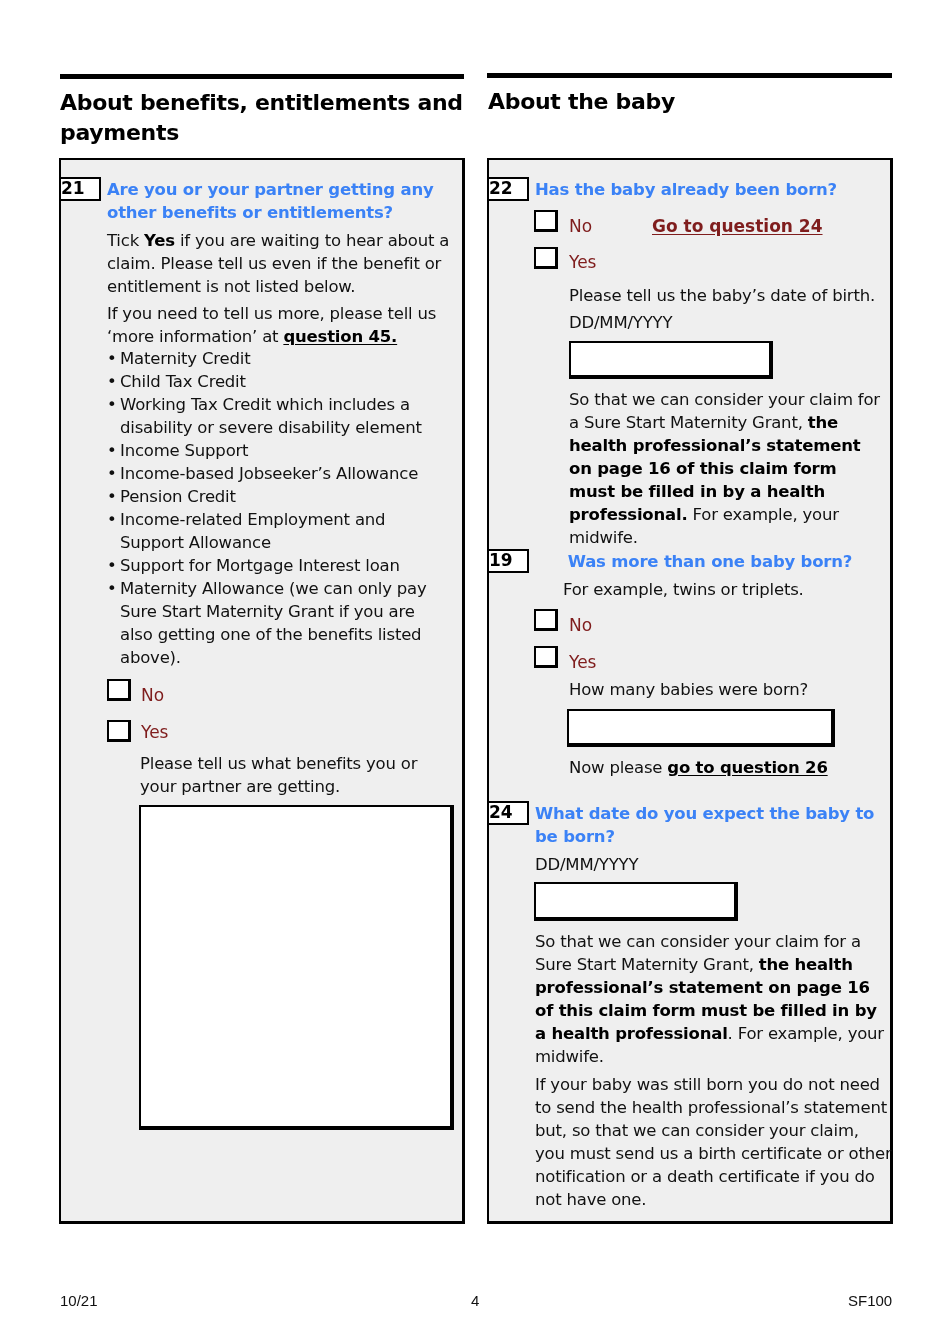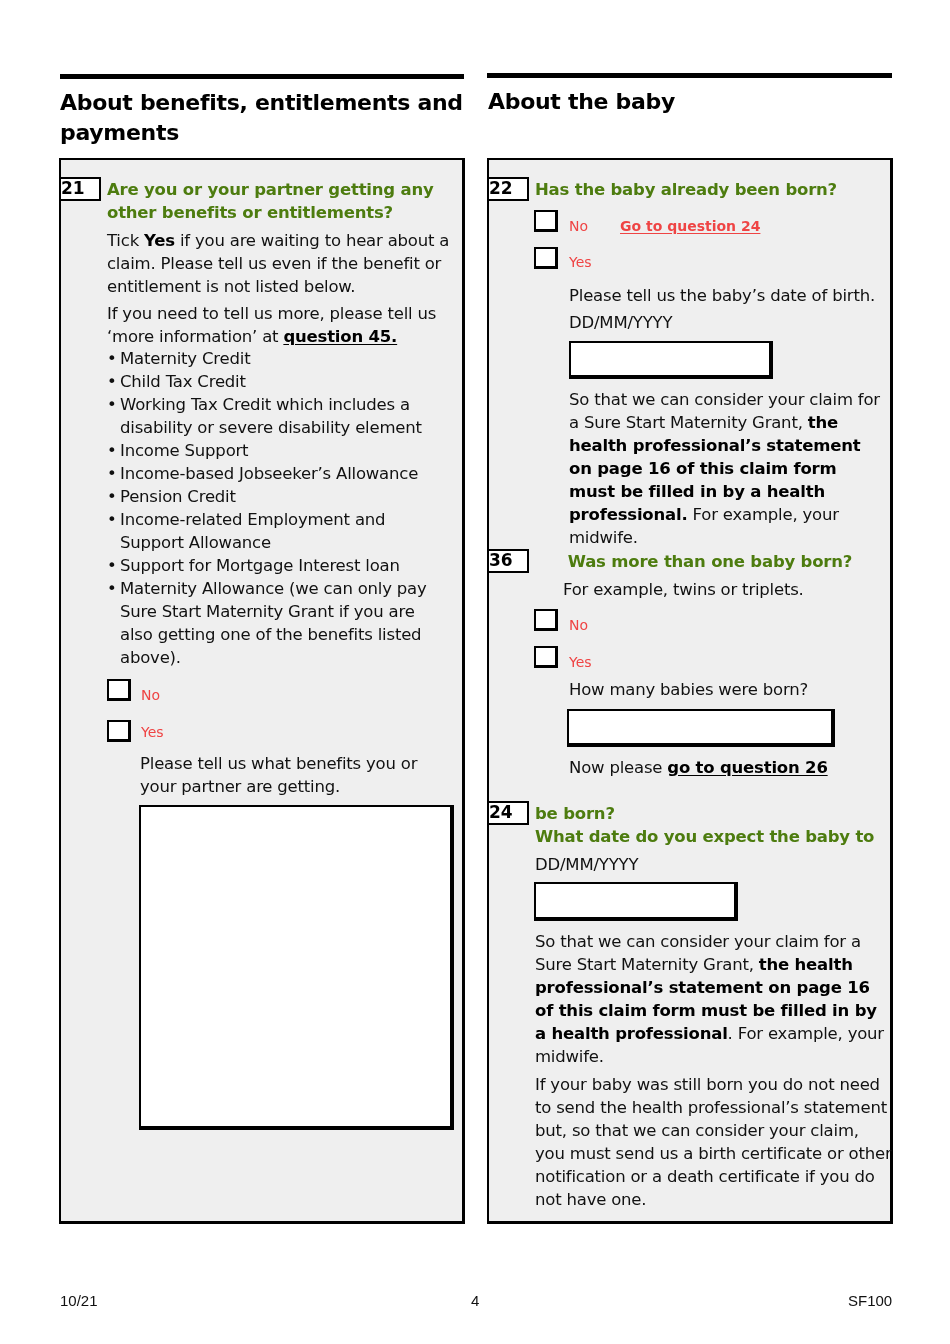--- a/index.html
+++ b/index.html
@@ -36,21 +36,21 @@
       line-height: 19px;
       text-align: right;
       padding-right: 16px;
       color: #000;
     }
     .qtitle {
       position: absolute;
       font-weight: bold;
       font-size: 16.5px;
       line-height: 23px;
-      color: #4d7c0f;
+      color: #3b82f6;
       letter-spacing: -0.2px;
     }
     .txt {
       position: absolute;
       font-size: 16.5px;
       line-height: 23px;
       color: #111;
       letter-spacing: -0.2px;
     }
     .txt b { font-weight: bold; color: #000; }
@@ -62,23 +62,23 @@
       position: absolute;
       width: 24px; height: 22px;
       background: #fff;
       border: 2px solid #000;
       border-right-width: 3px;
       border-bottom-width: 3px;
       cursor: pointer;
     }
     .cb-label {
       position: absolute;
-      font-size: 14px;
+      font-size: 17px;
       line-height: 22px;
-      color: #ef4444;
+      color: #7f1d1d;
     }
     .field {
       position: absolute;
       background: #fff;
       border: 2px solid #000;
       border-right-width: 4px;
       border-bottom-width: 4px;
       font-family: "DejaVu Sans", sans-serif;
       font-size: 16px;
       padding: 4px 8px;
@@ -144,54 +144,54 @@
 <div class="rule" style="left:487px; top:73px; width:405px;"></div>
 <div class="section-title" style="left:488px; top:87px; width:400px;">About the baby</div>
 
 <div class="panel" style="left:487px; top:158px; width:406px; height:1066px;"></div>
 
 <div class="qnum" style="left:487px; top:177px; width:42px; height:24px;">22</div>
 <div class="qtitle" style="left:535px; top:178px; width:350px;">Has the baby already been born?</div>
 
 <div class="checkbox" style="left:534px; top:210px;"></div>
 <div class="cb-label" style="left:569px; top:215px;">No</div>
-<a class="cb-label u" style="left:620px; top:215px;">Go to question 24</a>
+<a class="cb-label u" style="left:652px; top:215px;">Go to question 24</a>
 
 <div class="checkbox" style="left:534px; top:247px;"></div>
 <div class="cb-label" style="left:569px; top:251px;">Yes</div>
 
 <div class="txt" style="left:569px; top:284px; width:330px; white-space:nowrap;">Please tell us the baby’s date of birth.</div>
 <div class="txt" style="left:569px; top:311px;">DD/MM/YYYY</div>
 <input class="field" type="text" style="left: 569px; top: 341px; width: 204px; height: 38px;" value="">
 
 <div class="txt" style="left:569px; top:388px; width:318px;">
   <span>So that we can consider your claim for a Sure Start Maternity Grant, </span><b>the health professional’s statement on page 16 of this claim form must be filled in by a health professional.</b><span> For example, your midwife.</span>
 </div>
 
-<div class="qnum" style="left:487px; top:549px; width:42px; height:24px;">36</div>
+<div class="qnum" style="left:487px; top:549px; width:42px; height:24px;">19</div>
 <div class="qtitle" style="left:535px; top:550px; width:350px;text-align:center;">Was more than one baby born?</div>
 <div class="txt" style="left:535px; top:578px; width:350px;margin-left:28px;">For example, twins or triplets.</div>
 
 <div class="checkbox" style="left:534px; top:609px;"></div>
 <div class="cb-label" style="left:569px; top:614px;">No</div>
 
 <div class="checkbox" style="left:534px; top:646px;"></div>
 <div class="cb-label" style="left:569px; top:651px;">Yes</div>
 
 <div class="txt" style="left:569px; top:678px; width:320px;">How many babies were born?</div>
 <input class="field" type="text" style="left: 567px; top: 709px; width: 268px; height: 38px;" value="">
 
 <div class="txt" style="left:569px; top:756px; width:320px;">
   <span>Now please </span><a class="u">go to question 26</a>
 </div>
 
 <div class="qnum" style="left:487px; top:801px; width:42px; height:24px;">24</div>
 <div class="qtitle" style="left:535px; top:802px; width:350px;">
+  <div>What date do you expect the baby to</div>
   <div>be born?</div>
-  <div>What date do you expect the baby to</div>
 </div>
 <div class="txt" style="left:535px; top:853px;">DD/MM/YYYY</div>
 <input class="field" type="text" style="left: 534px; top: 882px; width: 204px; height: 39px;" value="">
 
 <div class="txt" style="left:535px; top:930px; width:355px;">
   <span>So that we can consider your claim for a Sure Start Maternity Grant, </span><b>the health professional’s statement on page 16 of this claim form must be filled in by a health professional</b><span>. For example, your midwife.</span>
 </div>
 
 <div class="txt" style="left:535px; top:1073px; width:357px;">If your baby was still born you do not need to send the health professional’s statement but, so that we can consider your claim, you must send us a birth certificate or other notification or a death certificate if you do not have one.</div>
 

